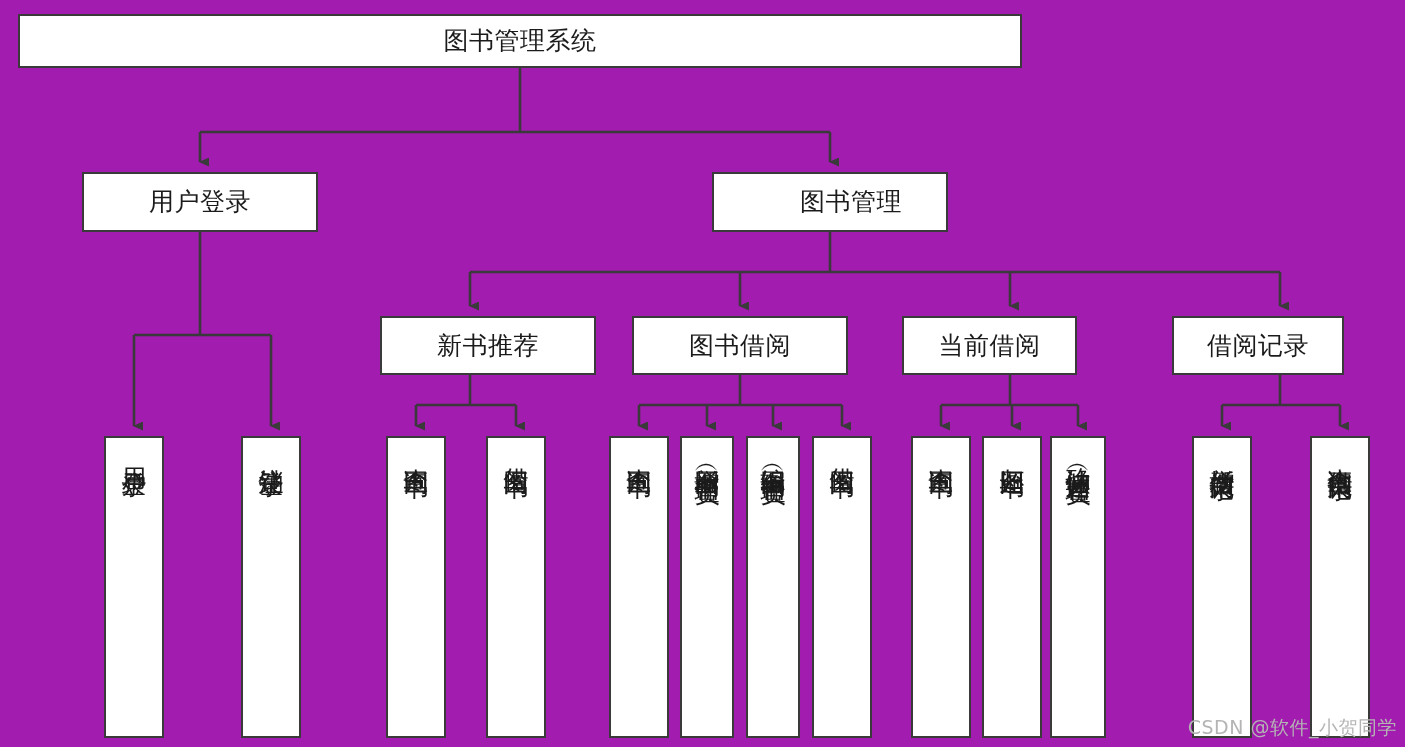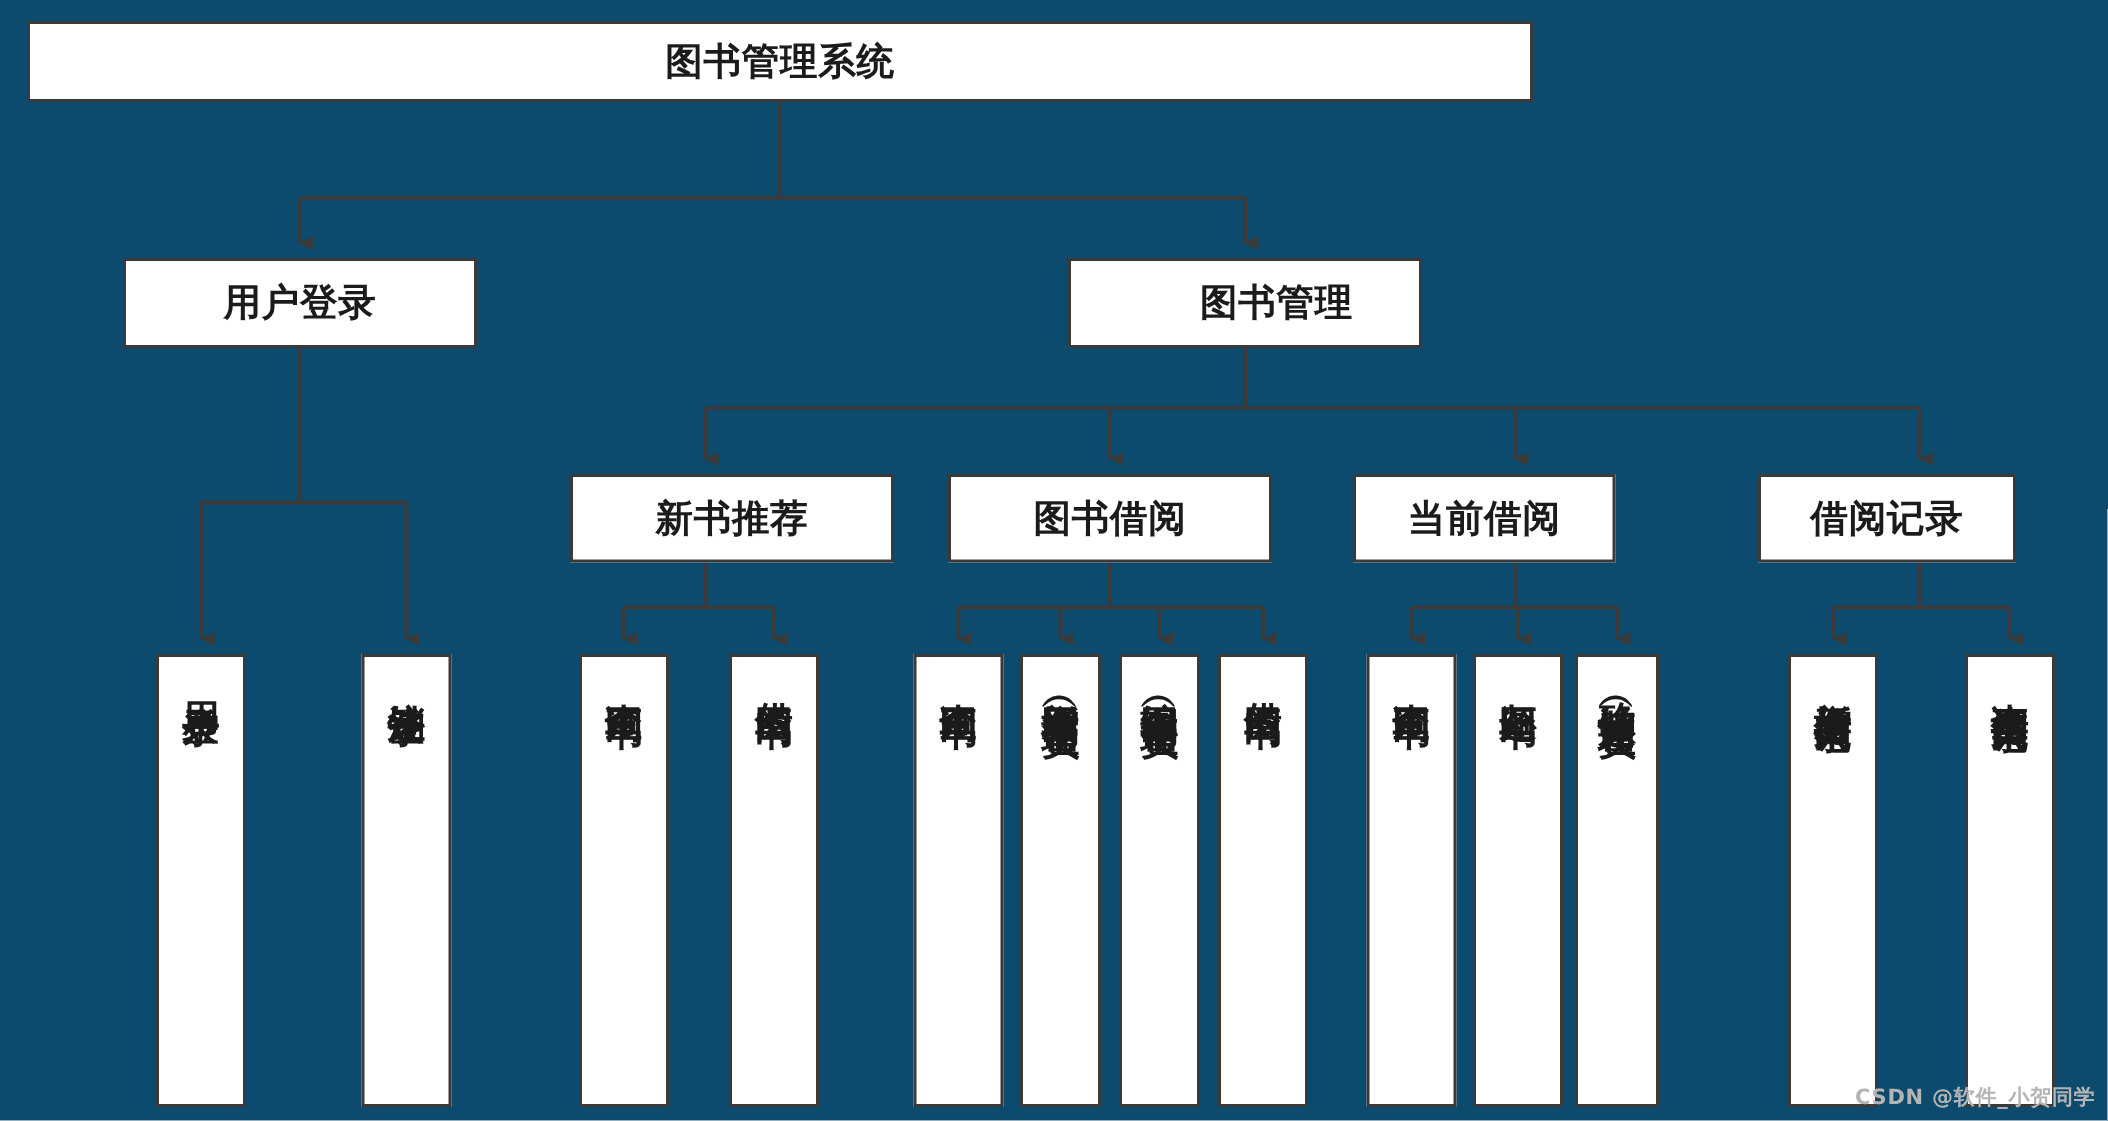--- a/index.html
+++ b/index.html
@@ -8,23 +8,22 @@
     padding: 0;
     background: #ffffff;
   }
   body {
     font-family: "DejaVu Sans", "Liberation Sans", sans-serif;
   }
   #diagram-root {
     position: relative;
     width: 1405px;
     height: 747px;
-    background: #0c4a6e;
+    background: #a21caf;
     overflow: hidden;
-    font-weight: bold;
   }
   #edge-layer {
     position: absolute;
     left: 0;
     top: 0;
     width: 1405px;
     height: 747px;
   }
   .node {
     position: absolute;
@@ -56,21 +55,21 @@
     text-orientation: upright;
     font-size: 25px;
     letter-spacing: 2px;
     line-height: 1;
     margin: 0 auto;
   }
   #watermark {
     position: absolute;
     right: 8px;
     bottom: 6px;
-    font-size: 14px;
+    font-size: 19px;
     color: #b4b4b4;
     letter-spacing: 0.5px;
     white-space: nowrap;
     pointer-events: none;
   }
 </style>
 </head>
 <body>
 
 <div id="diagram-root">

